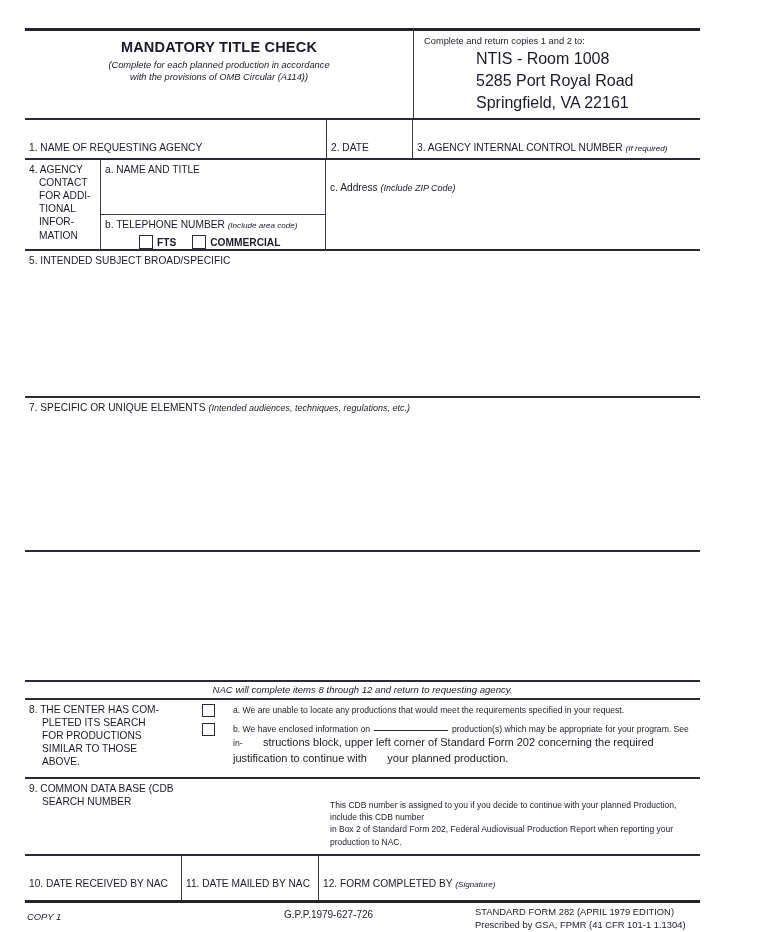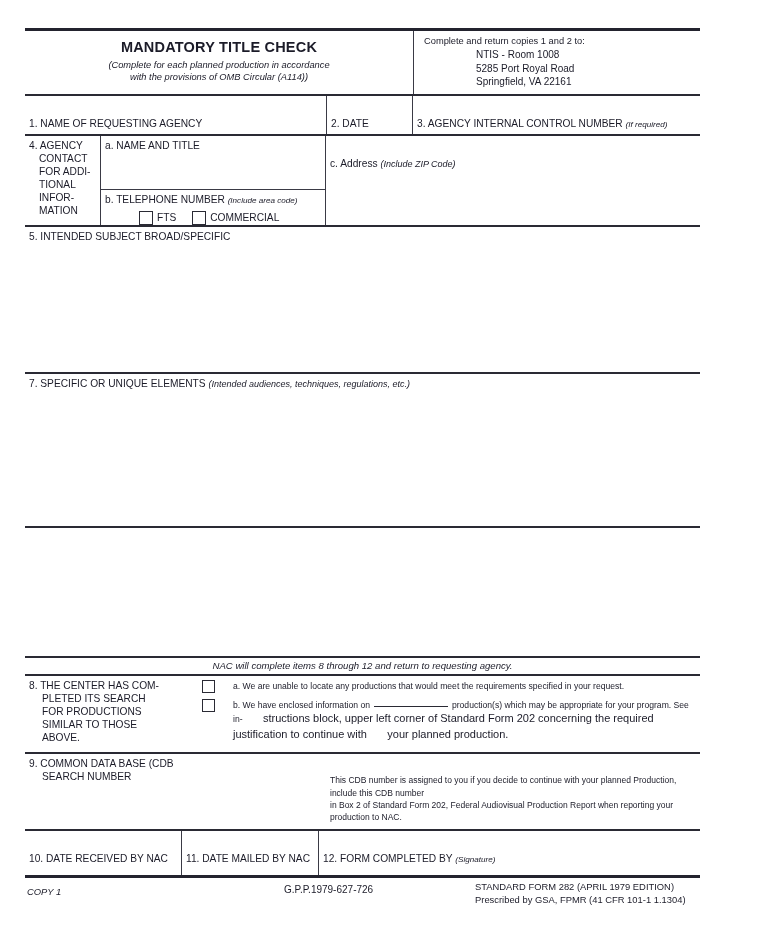--- a/index.html
+++ b/index.html
@@ -74,21 +74,21 @@
     flex: 1;
     padding: 4px 0 5px 10px;
     box-sizing: border-box;
     border-left: 1px solid #3a3a45;
   }
   .ret-lead {
     font-size: 9.3px;
     line-height: 1.4;
   }
   .ret-addr {
-    font-size: 10px;
+    font-size: 16px;
     line-height: 1.36;
     padding-left: 52px;
   }
 
   
   .cell {
     box-sizing: border-box;
     padding: 21px 0 0 4px;
     position: relative;
   }
@@ -138,20 +138,21 @@
     padding: 3px 0 0 4px;
     border-top: 1px solid #3a3a45;
   }
   .c4c { flex: 1; }
 
   .chkline {
     display: flex;
     align-items: center;
     gap: 4px;
     padding: 4px 0 0 34px;
+    font-weight: bold;
   }
   .chkbox {
     width: 11px;
     height: 11px;
     border: 1.5px solid #2a2a34;
     background: #fff;
     display: inline-block;
     flex: none;
   }
   .chkbox.lg {

